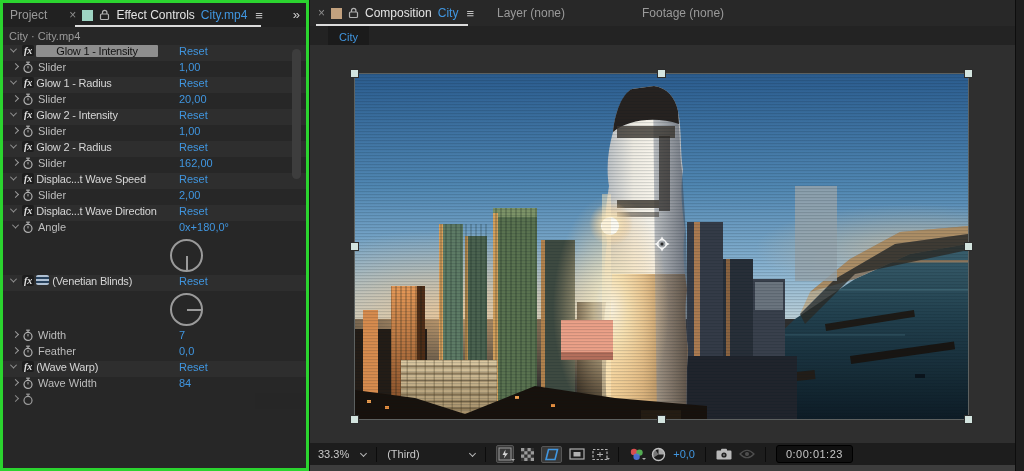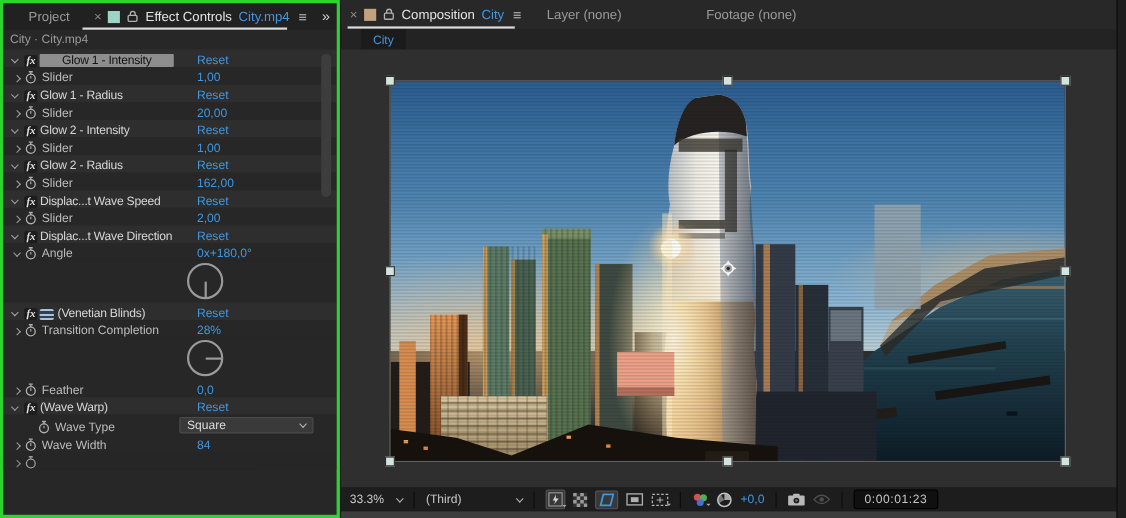--- a/index.html
+++ b/index.html
@@ -3,35 +3,35 @@
 <meta charset="utf-8">
 <style>
   *{box-sizing:border-box;margin:0;padding:0}
   html,body{width:1024px;height:471px;overflow:hidden}
   body{background:#121212;font-family:"Liberation Sans",sans-serif;font-size:11px;color:#c7c7c7;position:relative}
 
   
   .lp{position:absolute;left:0;top:0;width:309px;height:471px;background:#272727;
       border:3px solid #2bd42f;overflow:hidden}
   .lp-tabbar{height:24px;background:#212121;display:flex;align-items:center;position:relative;
-             padding-left:23px;font-size:12px}
+             padding-left:7px;font-size:12px}
   .tab-project{color:#9a9a9a;margin-right:22px}
   .tab-active{display:flex;align-items:center;gap:6px}
   .close-x{color:#8d8d8d;font-size:12px}
   .grp-square{width:11px;height:11px;background:#9ed4c3;display:inline-block}
   .grp-square.tan{background:#c2a17e}
   .tab-title{color:#e4e4e4}
   .tab-target{color:#4096e0}
   .menu-glyph{color:#c0c0c0;font-size:13px;margin-left:2px}
   .tab-underline{position:absolute;left:72px;bottom:0;width:186px;height:2px;background:#dcdcdc}
   .overflow-glyph{position:absolute;right:8px;top:4px;color:#d0d0d0;font-size:13px;letter-spacing:-2px}
   .ctx{height:18px;line-height:18px;padding-left:6px;color:#9a9a9a;background:#272727}
 
   .rows{position:relative}
-  .row{position:relative;height:16px;display:flex;align-items:flex-end;white-space:nowrap}
+  .row{position:relative;height:16px;display:flex;align-items:flex-start;white-space:nowrap}
   .row.effect{background:#2e2e2e;padding-left:5px}
   .row.prop{background:#272727;padding-left:7px}
   .row.dialrow{height:38px;background:#272727}
   .chev{width:11px;height:11px;display:inline-flex;align-items:center;justify-content:center;flex:none}
   .chev i{display:block;width:5px;height:5px;border-right:1.5px solid #9a9a9a;border-bottom:1.5px solid #9a9a9a}
   .chev.open i{transform:rotate(45deg) translate(-1px,-1px)}
   .chev.closed i{transform:rotate(-45deg)}
   .fx{font-family:"Liberation Serif",serif;font-style:italic;font-weight:bold;font-size:10px;
       color:#e2e2e2;background:#1d1d1d;border-radius:2px;padding:0 2px;margin:0 2px 0 3px;flex:none}
   .stopw{margin:0 3px 0 1px;flex:none;display:inline-flex}
@@ -273,43 +273,43 @@
     <div class="row effect">
       <span class="chev open">
           <i></i>
         </span>
       <span class="fx">fx</span>
       <span class="thumb-vb"></span>
       <span class="ename">(Venetian Blinds)</span>
       <span class="val">Reset</span>
     </div>
 
-    <div class="row prop">
-      <span class="chev closed">
-          <i></i>
-        </span>
-      <span class="stopw">
-          <svg width="12" height="13" viewBox="0 0 12 13">
-            <circle cx="6" cy="7.4" r="4" fill="none" stroke="#b0b0b0" stroke-width="1.2"></circle>
-            <line x1="6" y1="3.4" x2="6" y2="1.6" stroke="#b0b0b0" stroke-width="1.2"></line>
-            <line x1="4.2" y1="1.2" x2="7.8" y2="1.2" stroke="#b0b0b0" stroke-width="1.2"></line>
-            <line x1="6" y1="7.4" x2="6" y2="5" stroke="#b0b0b0" stroke-width="1"></line>
-          </svg>
-        </span>
-      <span class="pname">Transition Completion</span>
-      <span class="val">28%</span>
-    </div>
 
 
     <div class="row dialrow">
       <div class="dial">
           <div class="ptr" style="transform: rotate(-90deg);"></div>
         </div>
     </div>
 
+    <div class="row prop">
+      <span class="chev closed">
+          <i></i>
+        </span>
+      <span class="stopw">
+          <svg width="12" height="13" viewBox="0 0 12 13">
+            <circle cx="6" cy="7.4" r="4" fill="none" stroke="#b0b0b0" stroke-width="1.2"></circle>
+            <line x1="6" y1="3.4" x2="6" y2="1.6" stroke="#b0b0b0" stroke-width="1.2"></line>
+            <line x1="4.2" y1="1.2" x2="7.8" y2="1.2" stroke="#b0b0b0" stroke-width="1.2"></line>
+            <line x1="6" y1="7.4" x2="6" y2="5" stroke="#b0b0b0" stroke-width="1"></line>
+          </svg>
+        </span>
+      <span class="pname">Width</span>
+      <span class="val">7</span>
+    </div>
 
     <div class="row prop">
       <span class="chev closed">
           <i></i>
         </span>
       <span class="stopw">
           <svg width="12" height="13" viewBox="0 0 12 13">
             <circle cx="6" cy="7.4" r="4" fill="none" stroke="#b0b0b0" stroke-width="1.2"></circle>
             <line x1="6" y1="3.4" x2="6" y2="1.6" stroke="#b0b0b0" stroke-width="1.2"></line>
             <line x1="4.2" y1="1.2" x2="7.8" y2="1.2" stroke="#b0b0b0" stroke-width="1.2"></line>
@@ -322,36 +322,20 @@
 
     <div class="row effect">
       <span class="chev open">
           <i></i>
         </span>
       <span class="fx">fx</span>
       <span class="ename">(Wave Warp)</span>
       <span class="val">Reset</span>
     </div>
 
-    <div class="row dropdown">
-      <span class="chev none"></span>
-      <span class="stopw">
-          <svg width="12" height="13" viewBox="0 0 12 13">
-            <circle cx="6" cy="7.4" r="4" fill="none" stroke="#b0b0b0" stroke-width="1.2"></circle>
-            <line x1="6" y1="3.4" x2="6" y2="1.6" stroke="#b0b0b0" stroke-width="1.2"></line>
-            <line x1="4.2" y1="1.2" x2="7.8" y2="1.2" stroke="#b0b0b0" stroke-width="1.2"></line>
-            <line x1="6" y1="7.4" x2="6" y2="5" stroke="#b0b0b0" stroke-width="1"></line>
-          </svg>
-        </span>
-      <span class="pname">Wave Type</span>
-      <span class="dd">
-        <span>Square</span>
-        <span class="dd-chev"></span>
-      </span>
-    </div>
 
 
     <div class="row prop">
       <span class="chev closed">
           <i></i>
         </span>
       <span class="stopw">
           <svg width="12" height="13" viewBox="0 0 12 13">
             <circle cx="6" cy="7.4" r="4" fill="none" stroke="#b0b0b0" stroke-width="1.2"></circle>
             <line x1="6" y1="3.4" x2="6" y2="1.6" stroke="#b0b0b0" stroke-width="1.2"></line>

